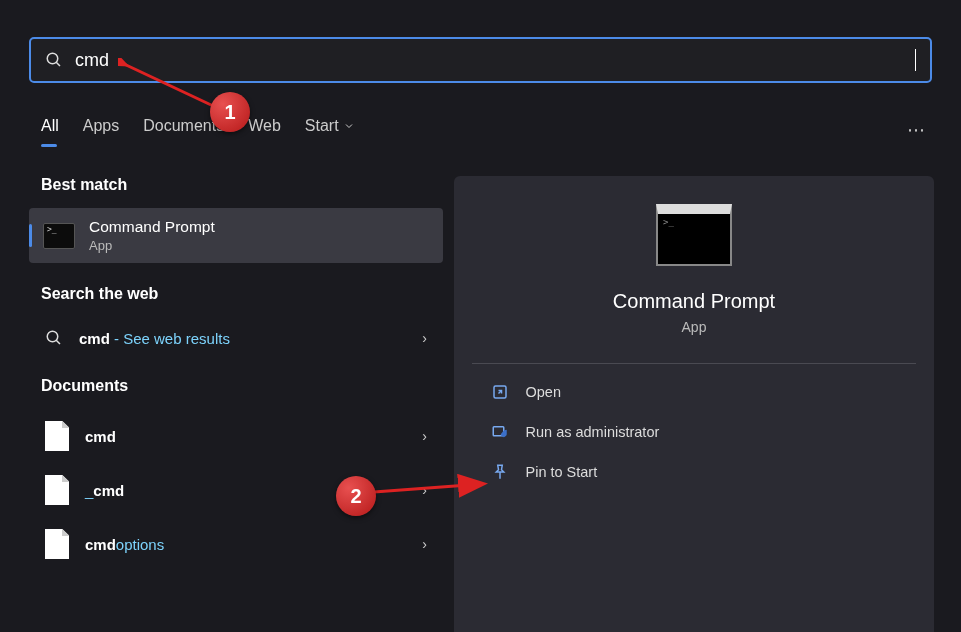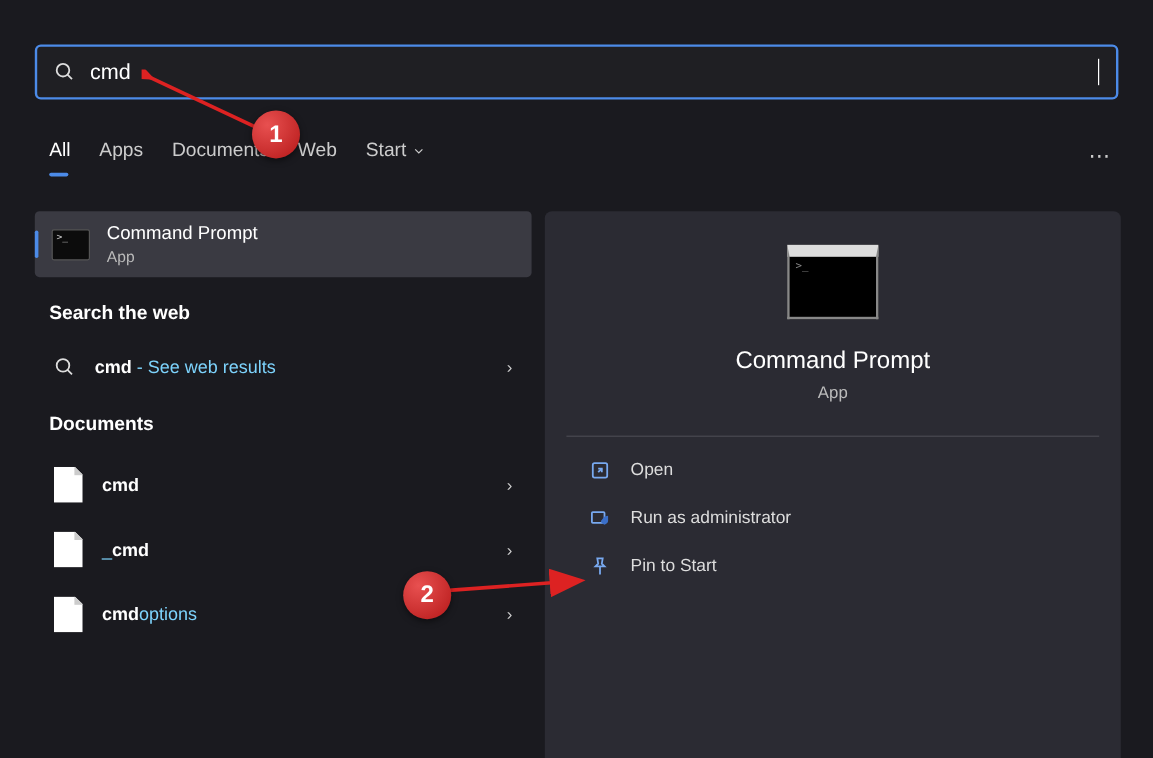--- a/index.html
+++ b/index.html
@@ -85,20 +85,21 @@
   <div class="tab tab-more">
     <span>Start</span>
     <svg width="12" height="12" viewBox="0 0 24 24" fill="none" stroke="#ccc" stroke-width="2">
         <polyline points="6 9 12 15 18 9"></polyline>
       </svg>
   </div>
   <div class="dots">⋯</div>
 </div>
 
 <div class="left-pane">
+  <div class="section-title">Best match</div>
   <div class="best-match-item">
     <div class="cmd-icon"></div>
     <div class="bm-text">
       <div class="t1">Command Prompt</div>
       <div class="t2">App</div>
     </div>
   </div>
 
   <div class="section-title" style="margin-top:22px">Search the web</div>
   <div class="row-item">

